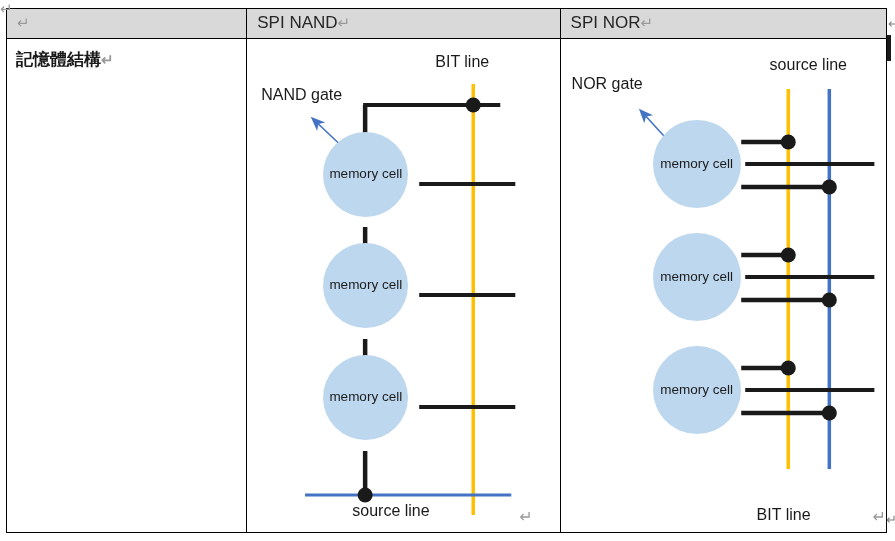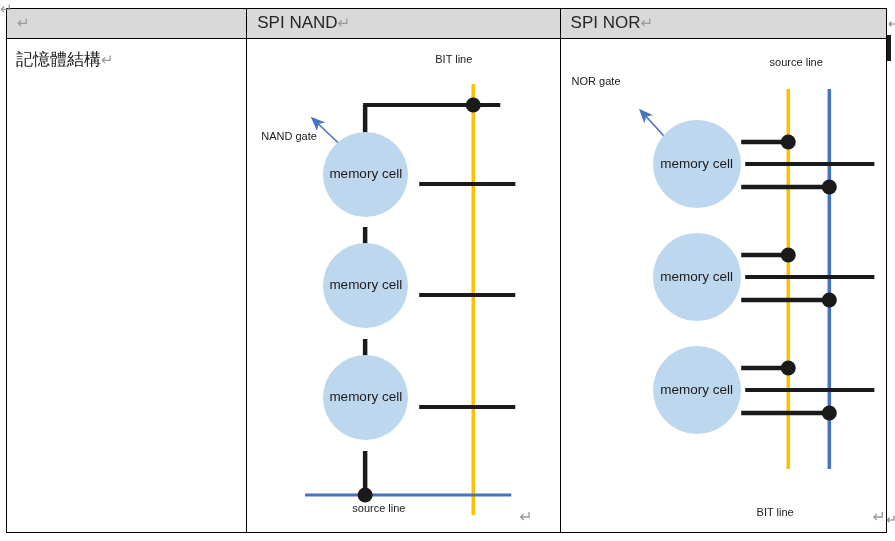--- a/index.html
+++ b/index.html
@@ -38,20 +38,21 @@
   }
   .body-cell { background: #ffffff; }
   .col-a { width: 240px; }
   .col-b { width: 313px; }
   .col-c { width: 326px; }
 
   .label-text {
     font-size: 17px;
     color: #1a1a1a;
     padding: 9px 0 0 9px;
+    font-weight: bold;
   }
   .pilcrow {
     color: #9a9a9a;
     font-size: 15px;
     vertical-align: baseline;
   }
 
   
   .outside-mark {
     position: absolute;
@@ -79,21 +80,21 @@
     color: #1c1c1c;
     white-space: nowrap;
     text-align: center;
   }
   .anno {
     position: absolute;
     font-size: 16px;
     color: #1a1a1a;
     white-space: nowrap;
   }
-  .anno-big { font-size: 11px; }
+  .anno-big { font-size: 16px; }
 
   
   .edge-caret {
     position: absolute;
     color: #7f7f7f;
     font-size: 13px;
   }
 </style>
 </head>
 <body>
@@ -162,21 +163,21 @@
           <div class="cellwrap">
             <div class="memcircle" style="left:76px; top:204px; width:85px; height:85px;"></div>
             <div class="memlabel" style="left:76px; top:238px; width:85px;">memory cell</div>
           </div>
           <div class="cellwrap">
             <div class="memcircle" style="left:76px; top:316px; width:85px; height:85px;"></div>
             <div class="memlabel" style="left:76px; top:350px; width:85px;">memory cell</div>
           </div>
 
           <div class="anno anno-big" style="left:188px; top:14px;">BIT line</div>
-          <div class="anno anno-big" style="left:14px; top:47px;margin-top:44px;">NAND gate</div>
+          <div class="anno anno-big" style="left:14px; top:47px;">NAND gate</div>
           <div class="anno anno-big" style="left:105px; top:463px;">source line</div>
           <div class="anno" style="left:272px; top:468px; color:#9a9a9a;">↵</div>
         </td>
 
         <td class="body-cell" style="position:relative;">
           <svg class="diagram" viewBox="0 0 325 493" preserveAspectRatio="none">
 
             <line x1="227" y1="50" x2="227" y2="430" stroke="#ffc000" stroke-width="3.5"></line>
 
             <line x1="268" y1="50" x2="268" y2="430" stroke="#4472c4" stroke-width="3.5"></line>

